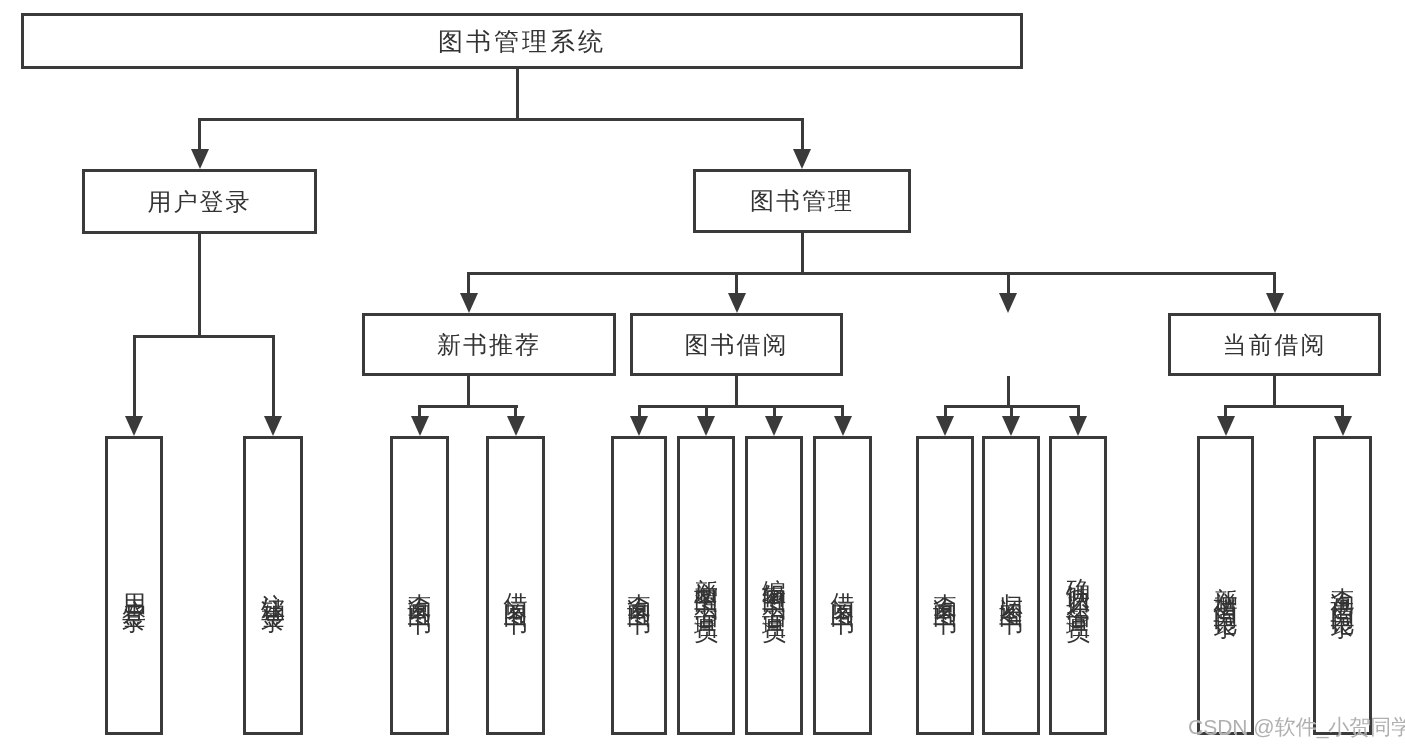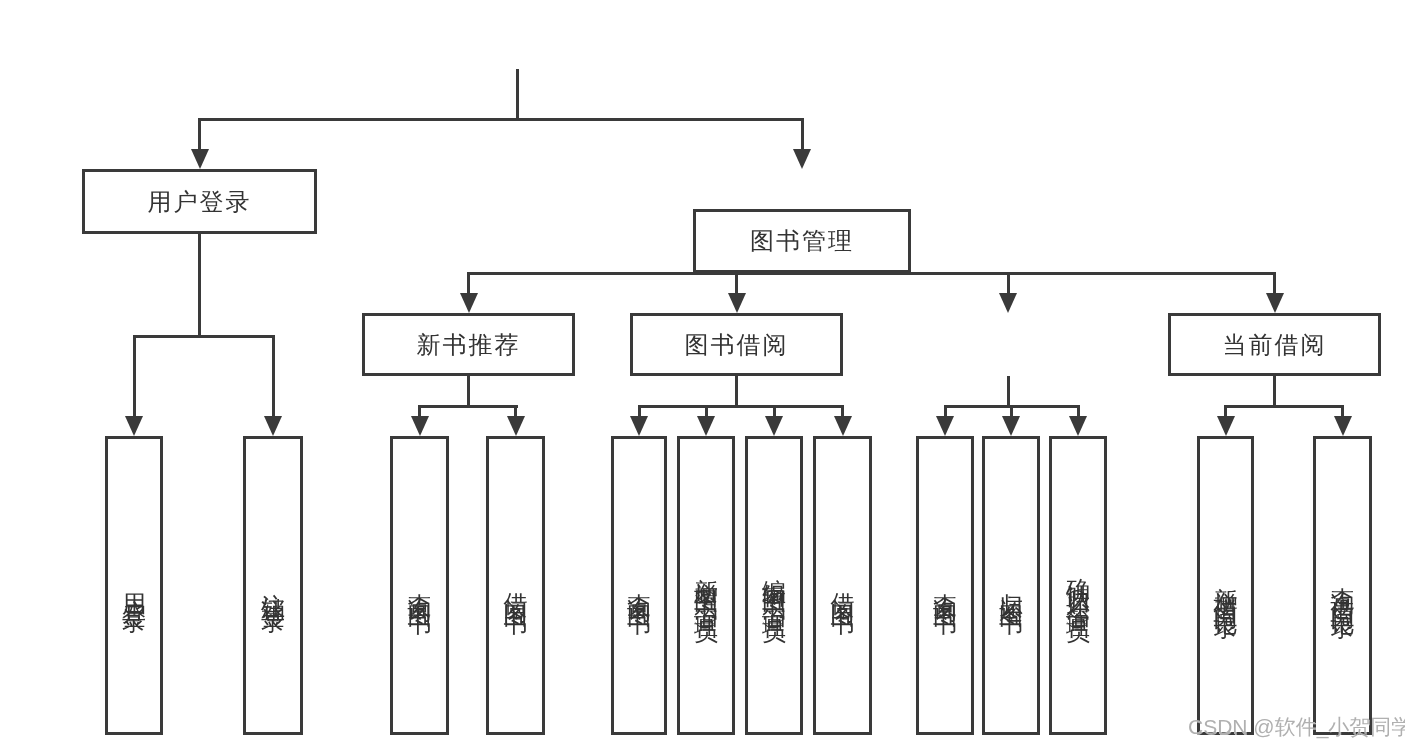--- a/index.html
+++ b/index.html
@@ -101,29 +101,32 @@
   <div class="vline" style="left:1076.5px;top:407px;height:11px;"></div>
   <div class="arr" style="left:1069px;top:416px;"></div>
 
   <div class="vline" style="left:1273px;top:376px;height:31px;"></div>
   <div class="hline" style="left:1224px;top:405px;width:120px;"></div>
   <div class="vline" style="left:1224px;top:407px;height:11px;"></div>
   <div class="arr" style="left:1216.5px;top:416px;"></div>
   <div class="vline" style="left:1341px;top:407px;height:11px;"></div>
   <div class="arr" style="left:1333.5px;top:416px;"></div>
 
+  <div class="hbox root" style="left:21px;top:13px;width:1002px;height:56px;">
+    <span>图书管理系统</span>
+  </div>
 
   <div class="hbox" style="left:82px;top:169px;width:235px;height:65px;">
     <span>用户登录</span>
   </div>
-  <div class="hbox" style="left:693px;top:169px;width:218px;height:64px;margin-top:40px;">
+  <div class="hbox" style="left:693px;top:169px;width:218px;height:64px;">
     <span>图书管理</span>
   </div>
 
-  <div class="hbox" style="left:362px;top:313px;width:213px;height:63px;">
+  <div class="hbox" style="left:362px;top:313px;width:254px;height:63px;">
     <span>新书推荐</span>
   </div>
   <div class="hbox" style="left:630px;top:313px;width:213px;height:63px;">
     <span>图书借阅</span>
   </div>
   <div class="hbox" style="left:1168px;top:313px;width:213px;height:63px;">
     <span>当前借阅</span>
   </div>
 
   <div class="vbox" style="left:105px;top:436px;width:58px;height:299px;">

